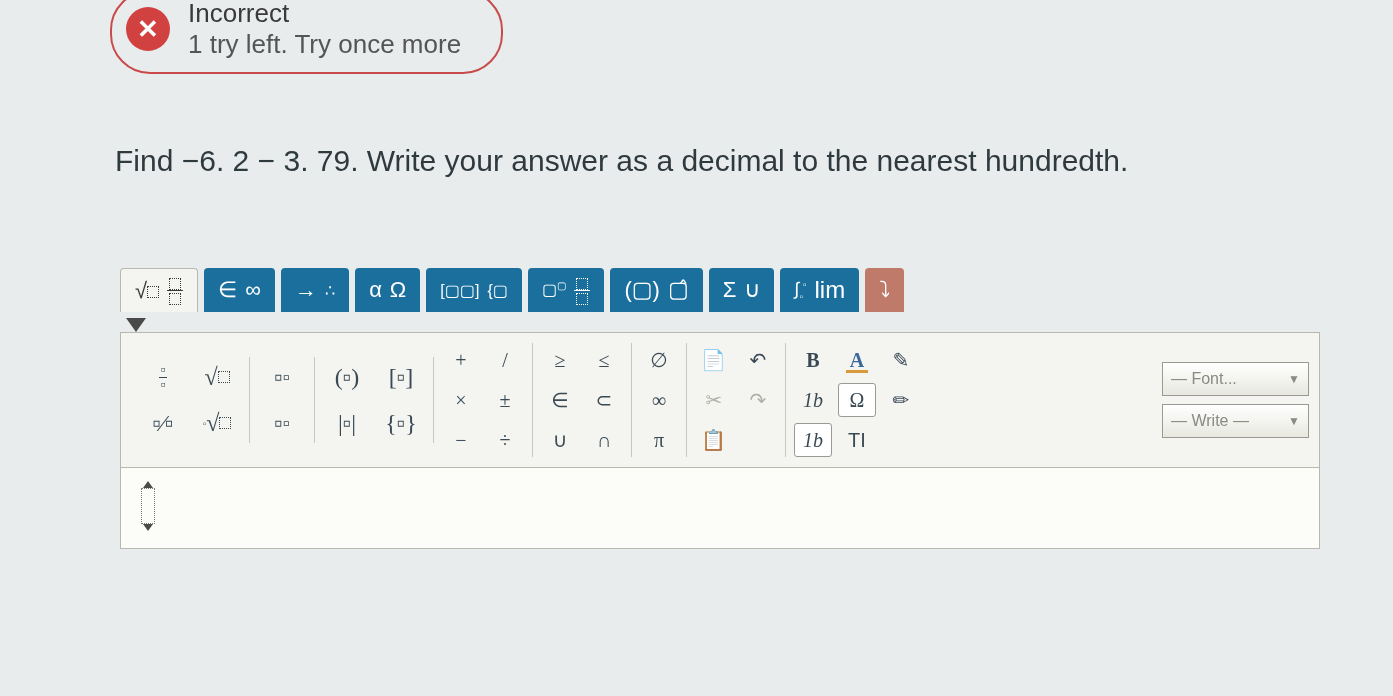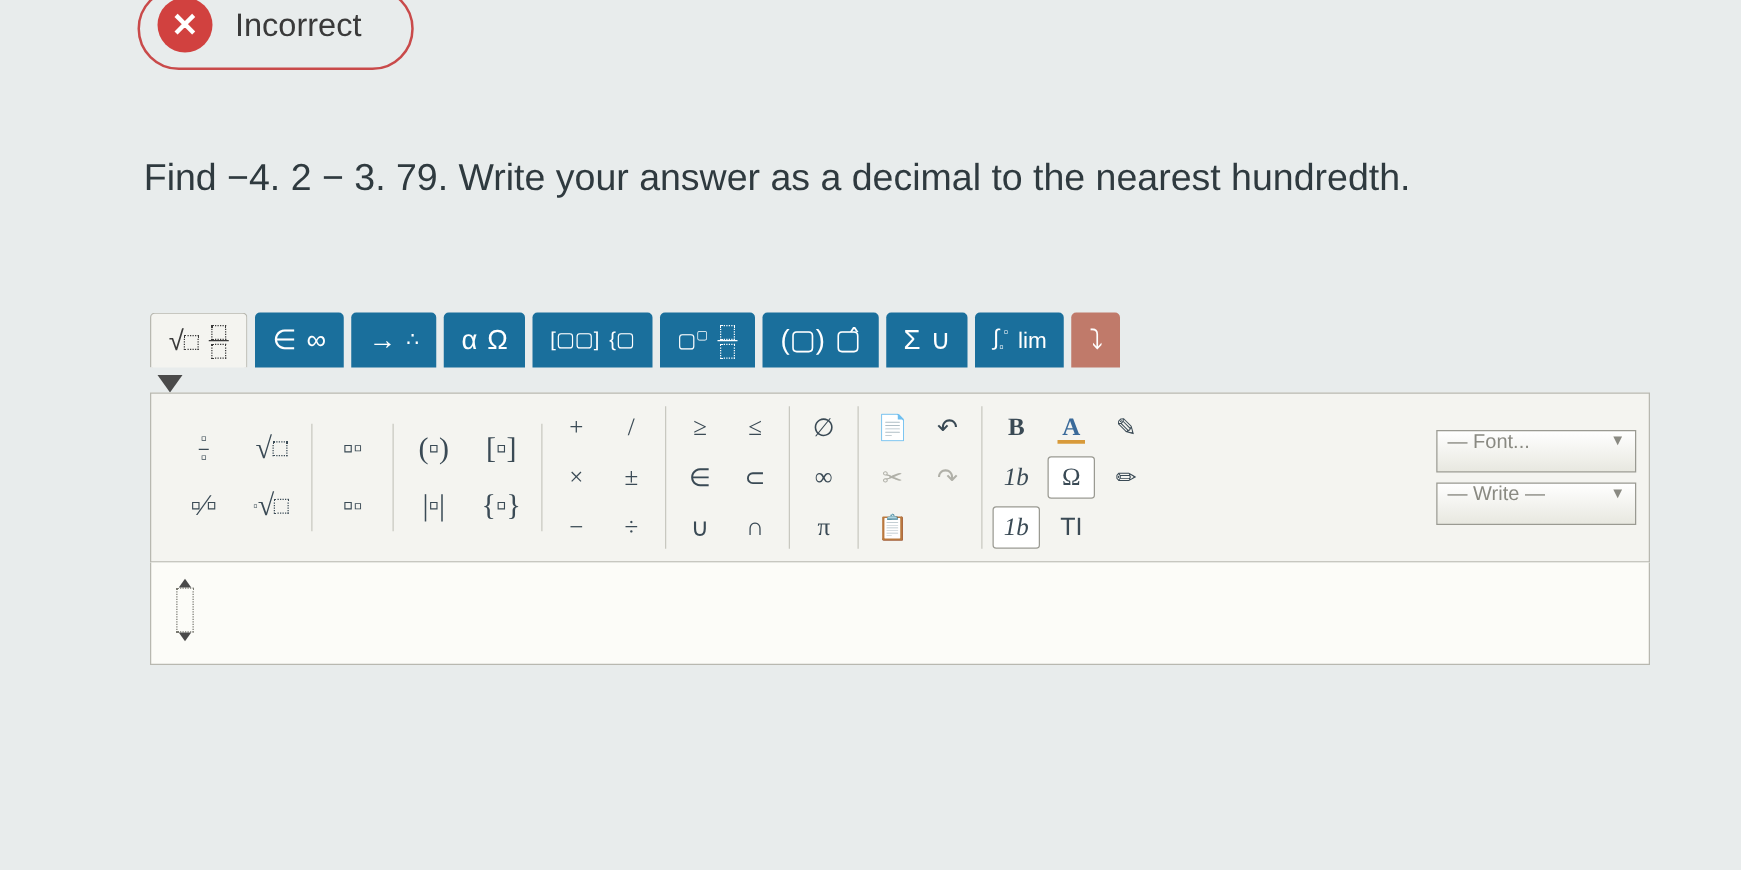--- a/index.html
+++ b/index.html
@@ -117,26 +117,26 @@
       height:3px; background:#d89a3a;
     }
     .tool-btn.boxed { border: 1px solid #9a9a92; background:#fff; }
     .side-ctrl {
       margin-left: auto;
       display: flex;
       flex-direction: column;
       gap: 8px;
     }
     .dropdown {
-      width: 160px;
+      width: 147px;
       height: 34px;
       border: 1px solid #9a9a92;
       background: linear-gradient(#fff,#e8e8e0);
       display: flex;
-      align-items: flex-start;
+      align-items: center;
       justify-content: space-between;
       padding: 0 8px;
       font-size: 16px;
       color: #8a8a82;
       cursor: pointer;
     }
     .dropdown .chev { font-size: 12px; }
     .input-area {
       border: 1px solid #b8b8b0;
       border-top: none;
@@ -164,24 +164,25 @@
   </style>
 </head>
 <body>
 
 
 
 <div class="feedback-bubble">
   <div class="x-circle">✕</div>
   <div class="feedback-text">
     <span class="feedback-title">Incorrect</span>
+    <span class="feedback-sub">1 try left. Try once more</span>
   </div>
 </div>
 
-<div class="question">Find −4. 2 − 3. 79. Write your answer as a decimal to the nearest hundredth.</div>
+<div class="question">Find −6. 2 − 3. 79. Write your answer as a decimal to the nearest hundredth.</div>
 
 <div class="editor">
   <div class="tab-row">
     <div class="tab active">
       <span>√<span class="box-ph"></span></span>
       <span class="frac">
           <span class="n"><span class="box-ph"></span></span>
           <span><span class="box-ph"></span></span>
         </span>
     </div>
@@ -211,21 +212,21 @@
     <div class="tab">
         <span>(▢)</span>
         <span>▢̂</span>
       </div>
     <div class="tab">
         <span>Σ</span>
         <span>∪</span>
       </div>
     <div class="tab">
         <span style="font-size:18px">∫<sub style="font-size:10px">▫</sub><sup style="font-size:10px">▫</sup></span>
-        <span style="font-size:18px">lim</span>
+        <span style="font-size:24px">lim</span>
       </div>
     <div class="tab red">
         <span>⤵</span>
       </div>
   </div>
   <div class="tri-down"></div>
 
   <div class="toolbar">
     <div class="tool-group">
       <div class="tool-row">

